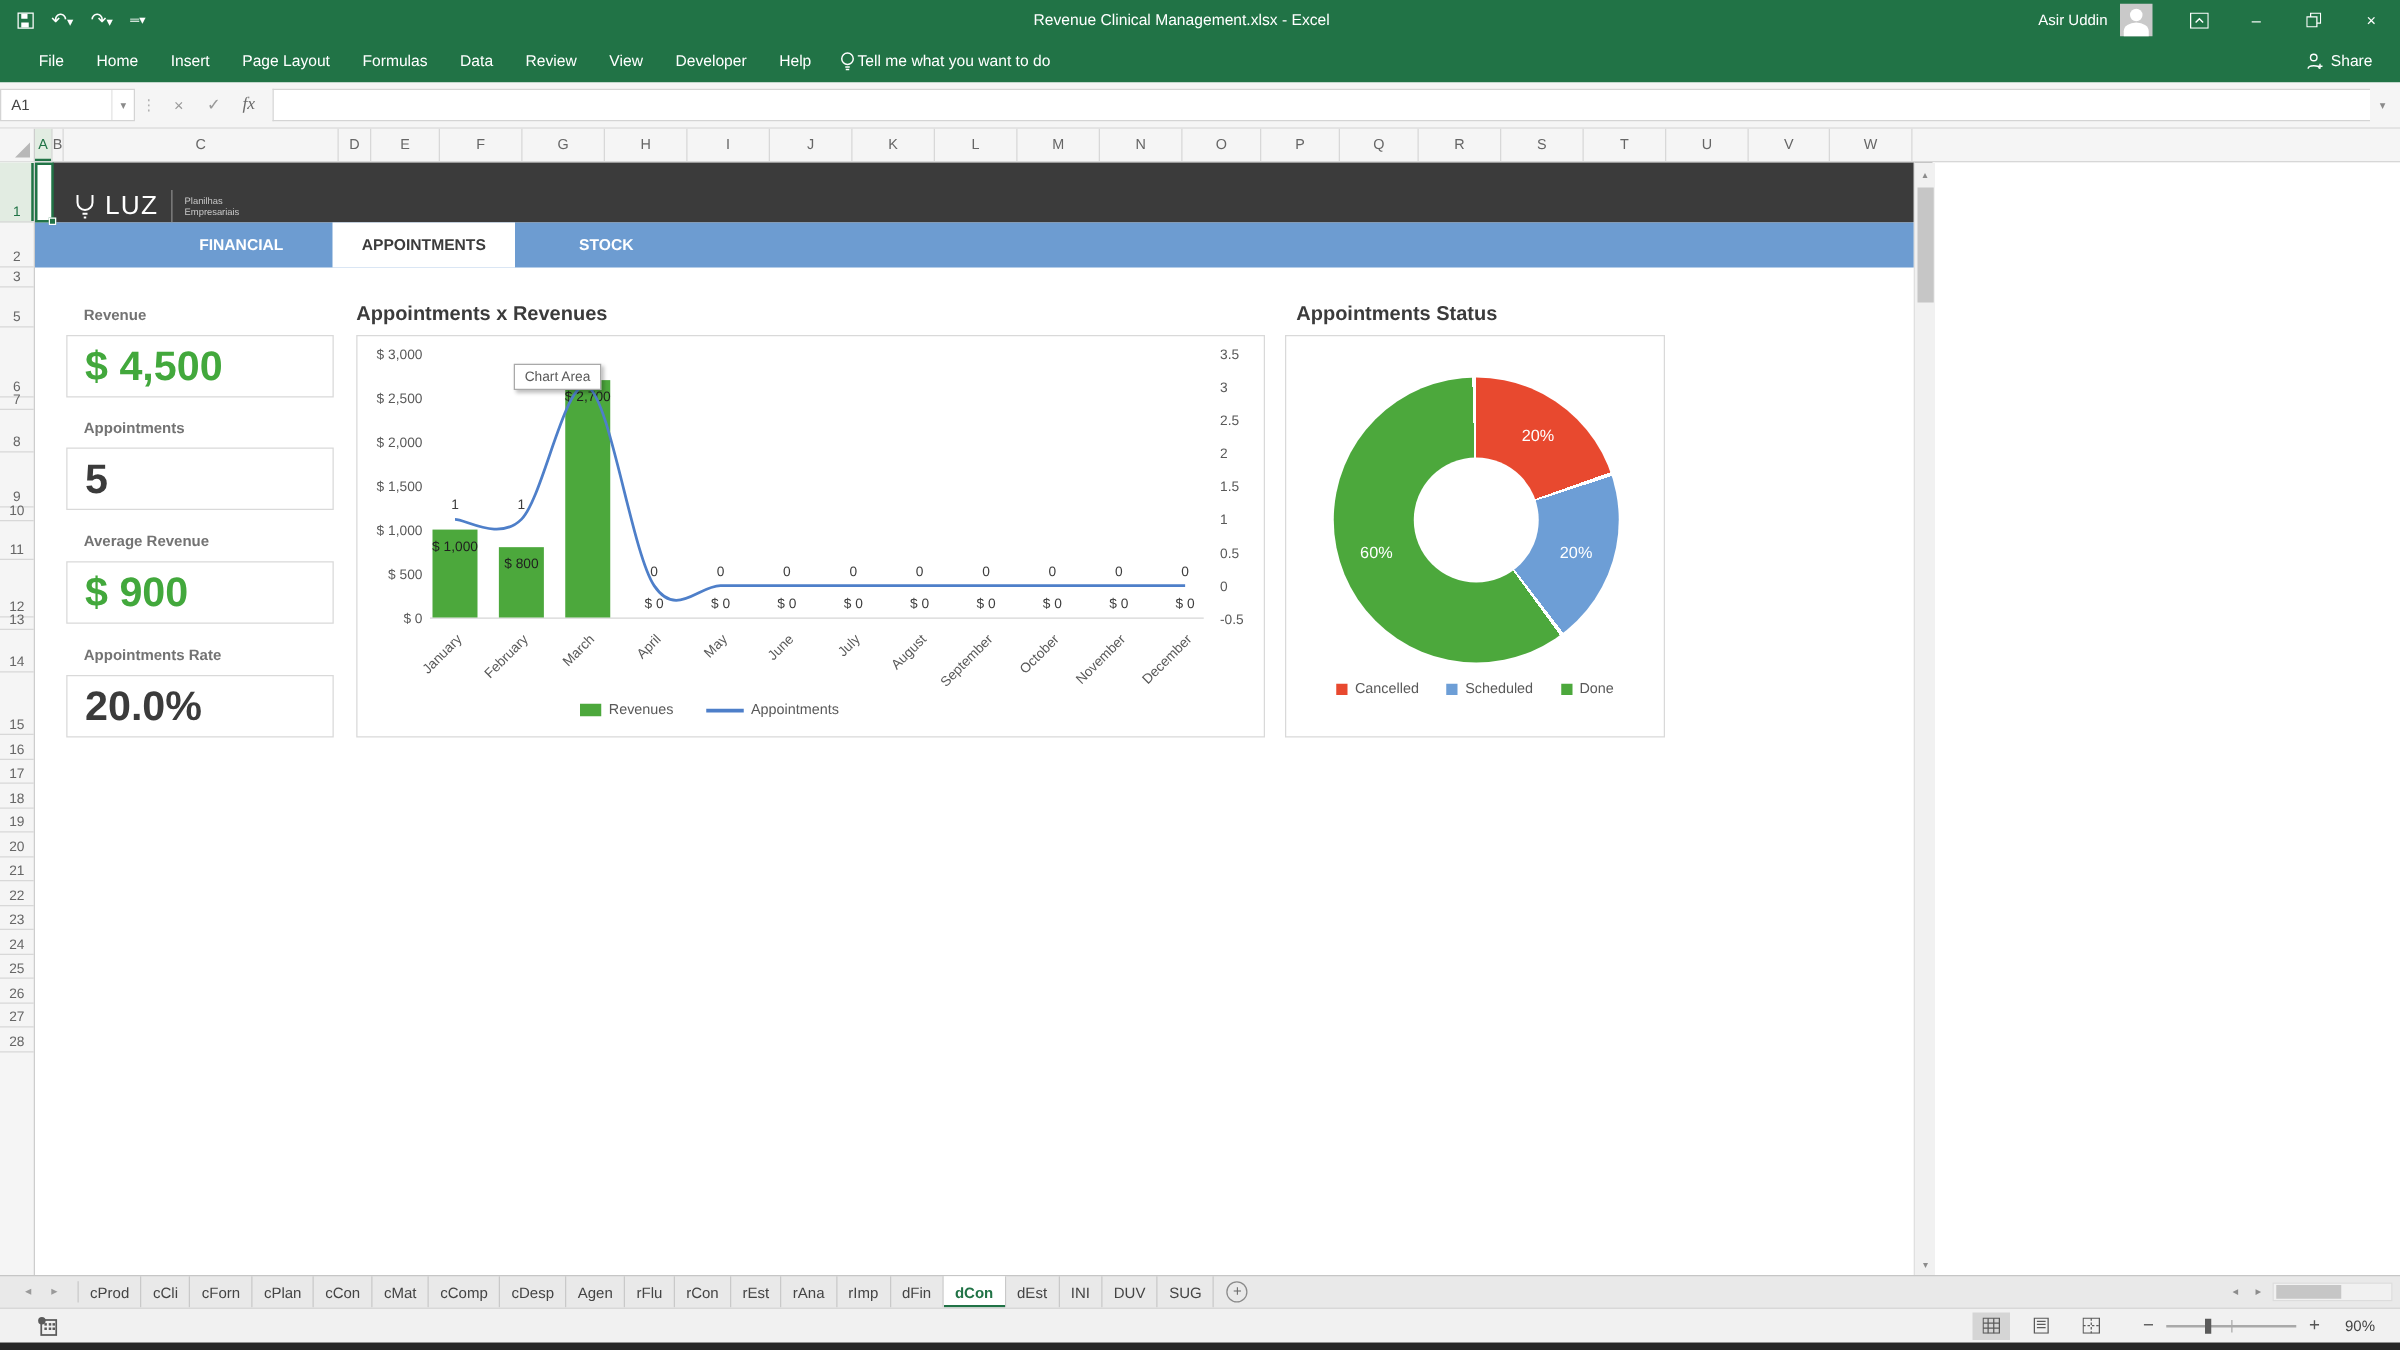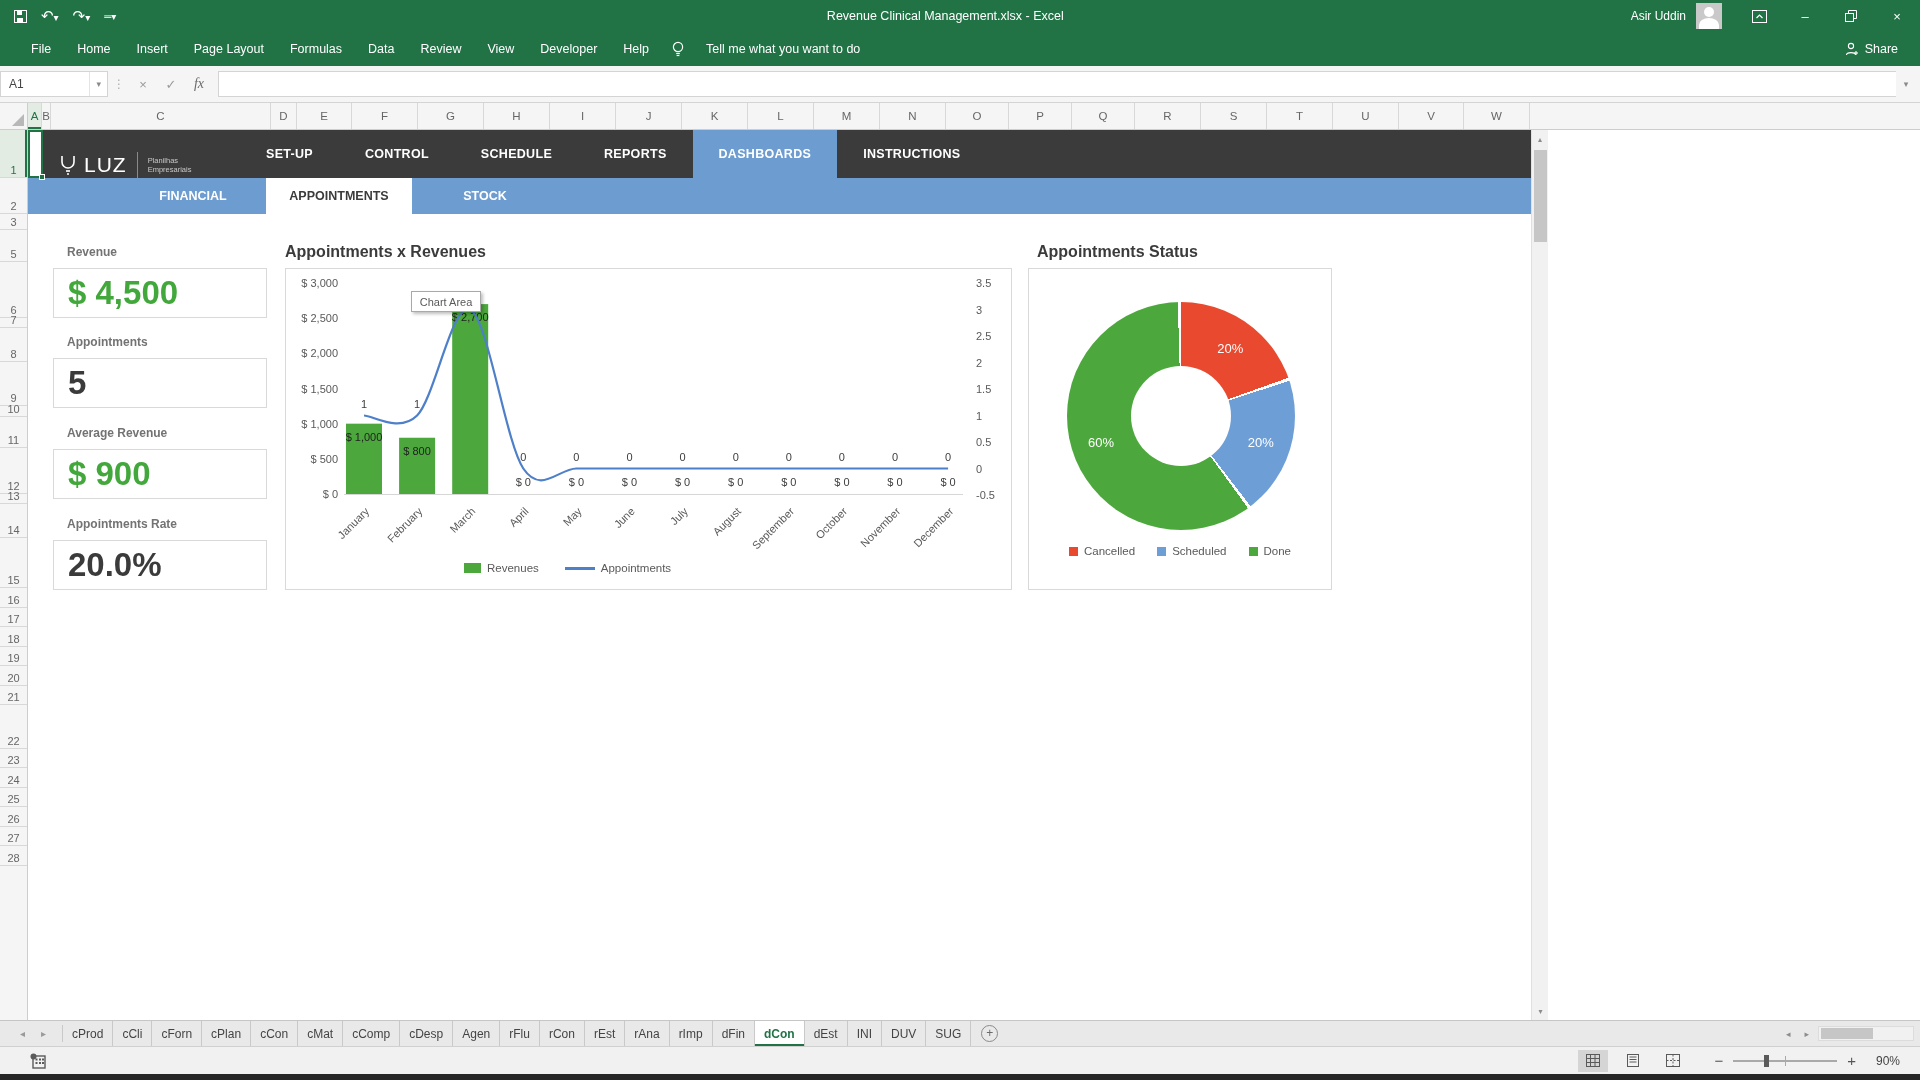--- a/index.html
+++ b/index.html
@@ -21,21 +21,21 @@
   .avatar { width:26px; height:26px; background:#c9c9c9; position:relative; overflow:hidden; margin-right:14px; }
   .avatar:before { content:""; position:absolute; left:8px; top:4px; width:10px; height:10px; border-radius:50%; background:#fff; }
   .avatar:after { content:""; position:absolute; left:3px; top:15px; width:20px; height:14px; border-radius:50% 50% 0 0; background:#fff; }
   .winbtn { width:46px; height:32px; display:flex; align-items:center; justify-content:center; font-size:13px; color:#fff; cursor:pointer; }
   .ribbon-opt svg, .winbtn svg { display:block; }
 
   
   .menubar { position:absolute; left:0; top:32px; width:1920px; height:34px; background:#217346; display:flex; align-items:center; color:#fff; }
   .menu-tabs { display:flex; align-items:center; padding-left:18px; }
   .menu-tab { font-size:12.5px; padding:9px 13px; cursor:pointer; white-space:nowrap; }
-  .tellme { display:flex; align-items:center; gap:22px; margin-left:10px; font-size:12.5px; cursor:pointer; }
+  .tellme { display:flex; align-items:center; gap:2px; margin-left:10px; font-size:12.5px; cursor:pointer; }
   .share { margin-left:auto; margin-right:22px; display:flex; align-items:center; gap:6px; font-size:12.5px; cursor:pointer; }
 
   
   .formulabar { position:absolute; left:0; top:66px; width:1920px; height:37px; background:#f5f5f5; border-bottom:1px solid #d4d4d4; display:flex; align-items:stretch; }
   .namebox { width:108px; margin:5px 0 5px 0; background:#fff; border:1px solid #d4d4d4; display:flex; align-items:center; font-size:12px; color:#444; padding-left:8px; }
   .namebox .dd { margin-left:auto; color:#8a8a8a; font-size:9px; padding:0 6px; border-left:1px solid #e4e4e4; align-self:stretch; display:flex; align-items:center; cursor:pointer; }
   .fb-dots { width:22px; display:flex; align-items:center; justify-content:center; color:#b0b0b0; font-size:12px; }
   .fb-btns { display:flex; align-items:center; gap:2px; padding-right:6px; }
   .fb-btn { width:26px; text-align:center; color:#9a9a9a; font-size:13px; cursor:pointer; }
   .fb-fx { font-style:italic; font-family:"Liberation Serif","DejaVu Serif",serif; color:#6a6a6a; font-size:14px; }
@@ -251,21 +251,21 @@
         <div class="rowhdr" style="height: 46px;">12</div>
         <div class="rowhdr" style="height: 10px;">13</div>
         <div class="rowhdr" style="height: 34px;">14</div>
         <div class="rowhdr" style="height: 50px;">15</div>
         <div class="rowhdr" style="height: 19.5px;">16</div>
         <div class="rowhdr" style="height: 19.5px;">17</div>
         <div class="rowhdr" style="height: 19.5px;">18</div>
         <div class="rowhdr" style="height: 19.5px;">19</div>
         <div class="rowhdr" style="height: 19.5px;">20</div>
         <div class="rowhdr" style="height: 19.5px;">21</div>
-        <div class="rowhdr" style="height: 19.5px; margin-top: 24px;">22</div>
+        <div class="rowhdr" style="height: 19.5px;">22</div>
         <div class="rowhdr" style="height: 19.5px;">23</div>
         <div class="rowhdr" style="height: 19.5px;">24</div>
         <div class="rowhdr" style="height: 19.5px;">25</div>
         <div class="rowhdr" style="height: 19.5px;">26</div>
         <div class="rowhdr" style="height: 19.5px;">27</div>
         <div class="rowhdr" style="height: 19.5px;">28</div>
       </div>
 
     <div class="canvas">
 
@@ -276,28 +276,20 @@
               <line x1="6" y1="17" x2="10" y2="17" stroke="#fff" stroke-width="1.6"></line>
               <line x1="7" y1="20" x2="9" y2="20" stroke="#fff" stroke-width="1.6"></line>
             </svg>
           <span class="logo-brand">LUZ</span>
           <span class="logo-div"></span>
           <span class="logo-tag">
             <span>Planilhas</span><br>
             <span>Empresariais</span>
           </span>
         </div>
-        <div id="nav-items" style="display:flex; margin-left:30px;">
-            <div class="nav-item">SET-UP</div>
-            <div class="nav-item">CONTROL</div>
-            <div class="nav-item">SCHEDULE</div>
-            <div class="nav-item">REPORTS</div>
-            <div class="nav-item active">DASHBOARDS</div>
-            <div class="nav-item">INSTRUCTIONS</div>
-          </div>
       </div>
 
       <div class="bluebar"></div>
       <div class="subnav" id="subnav" style="left:92px;">
           <div class="sub-item">FINANCIAL</div>
           <div class="sub-item active">APPOINTMENTS</div>
           <div class="sub-item">STOCK</div>
         </div>
 
       <div class="selection">

